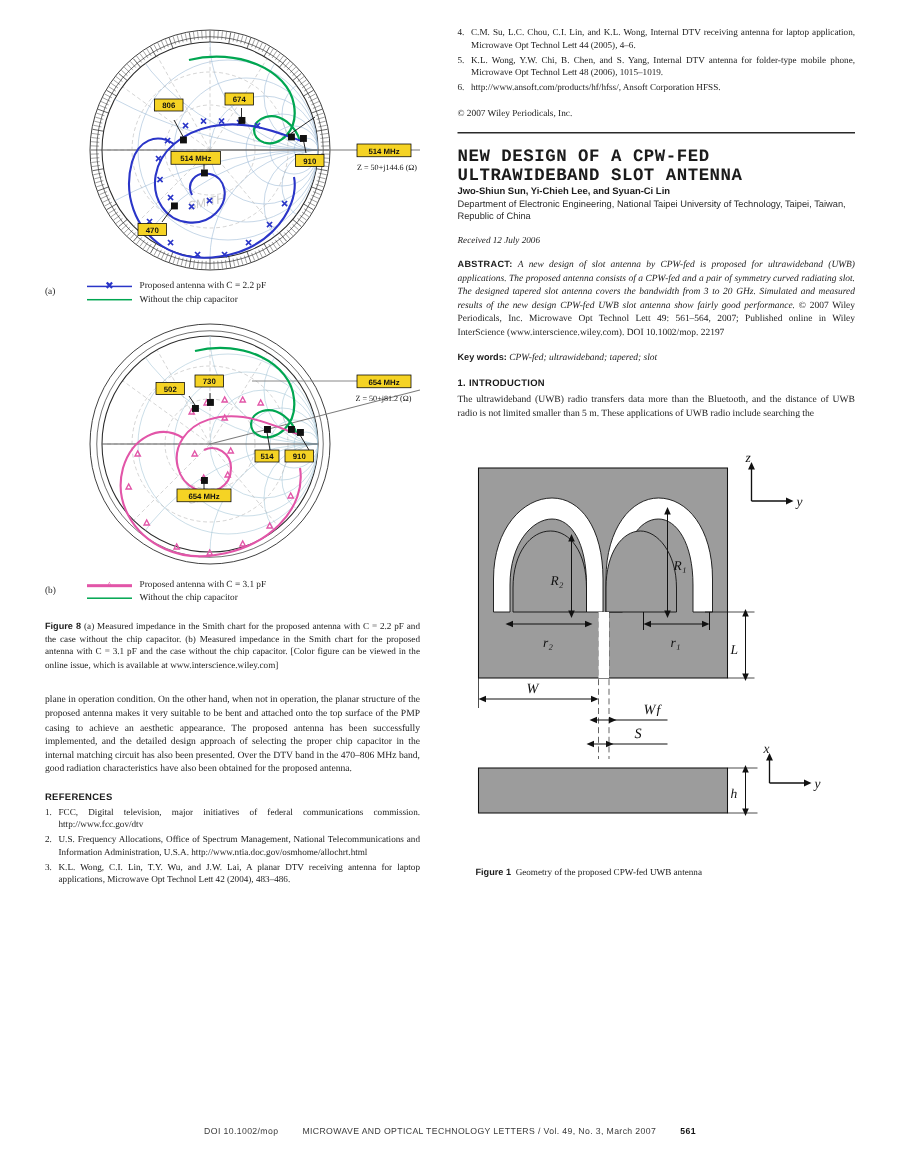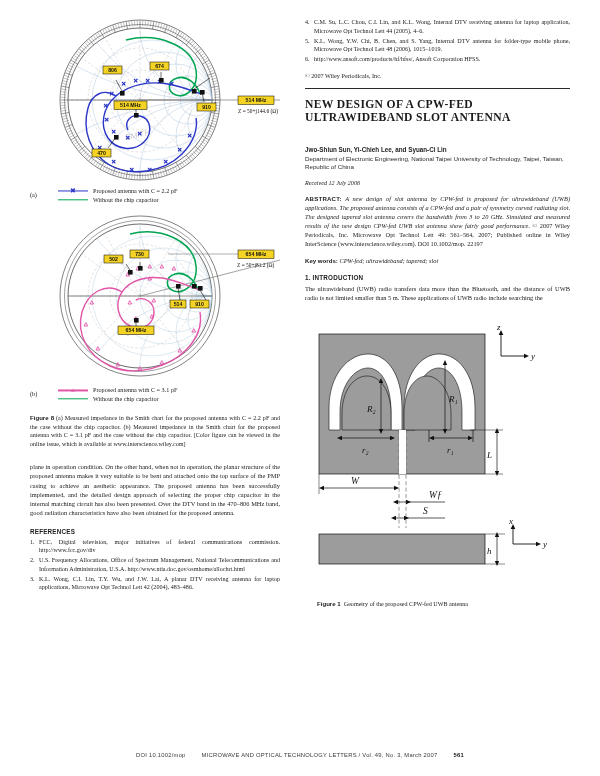--- a/index.html
+++ b/index.html
@@ -22,23 +22,23 @@
   .ref-list li{position:relative;padding-left:9px;margin-bottom:1.5px;text-align:justify;}
   .ref-list li .num{position:absolute;left:0;top:0;}
 
   .sec-head{font-family:"Liberation Sans",sans-serif;font-weight:bold;
             font-size:6.3px;letter-spacing:.2px;margin:0 0 3px 0;}
 
   
   .rule{border:0;border-top:1.1px solid #2a2a2a;margin:9px 0 9px 0;}
   .copyright{font-size:6.2px;margin-top:8px;}
 
-  .art-title{font-family:Liberation Serif, serif;font-weight:bold;
+  .art-title{font-family:Liberation Mono, monospace;font-weight:bold;
              font-size:11.6px;line-height:13.4px;letter-spacing:.35px;
-             margin:0 0 22px 0;}
+             margin:0 0 0 0;}
   .authors{font-family:"Liberation Sans",sans-serif;font-weight:bold;
            font-size:6.3px;margin:0 0 1.5px 0;}
   .affil{font-family:"Liberation Sans",sans-serif;font-size:6.2px;
          line-height:8.2px;margin:0;color:#2b2b2b;}
   .received{font-style:italic;font-size:6.1px;margin:9px 0 0 0;}
 
   .abstract{font-size:6.3px;line-height:8.9px;text-align:justify;margin:9px 0 0 0;}
   .abstract b{font-family:"Liberation Sans",sans-serif;font-size:6.1px;
               font-style:normal;letter-spacing:.2px;}
   .abstract i{font-style:italic;}

